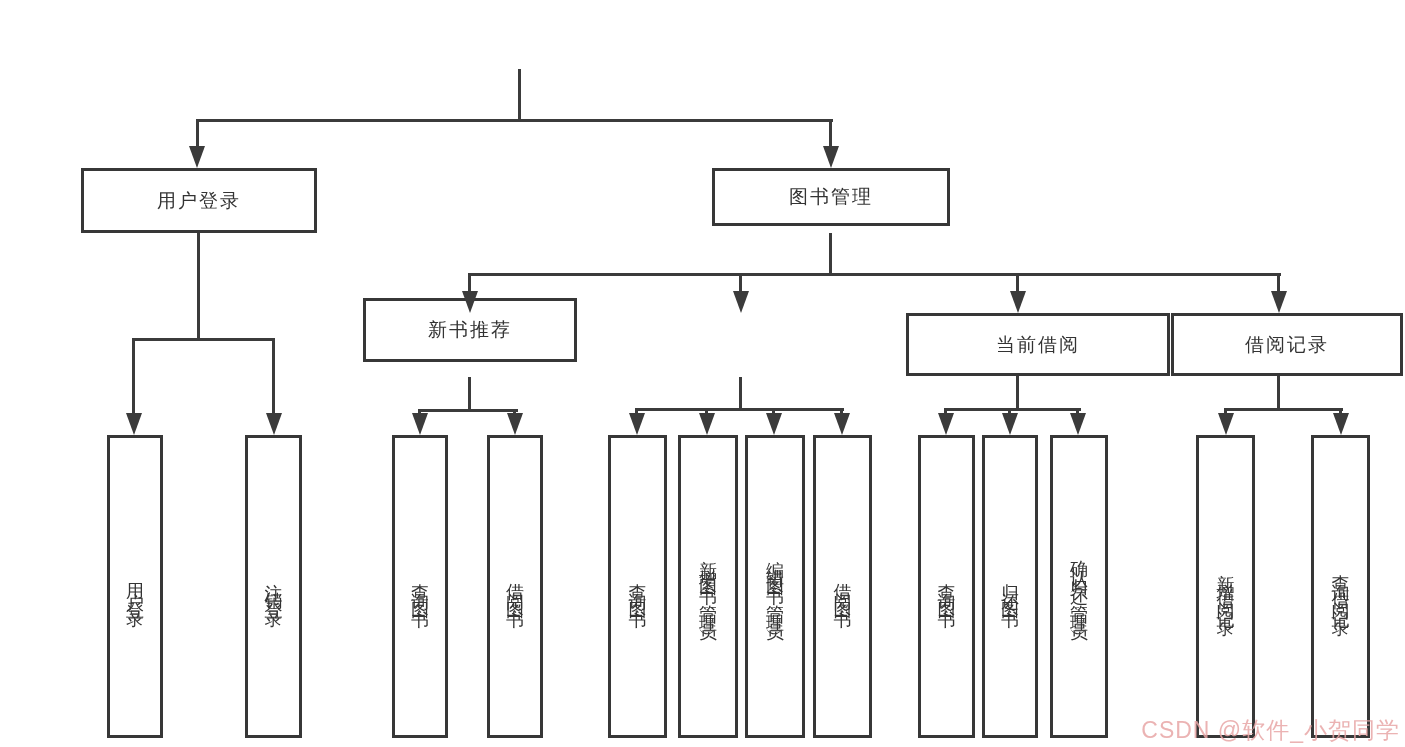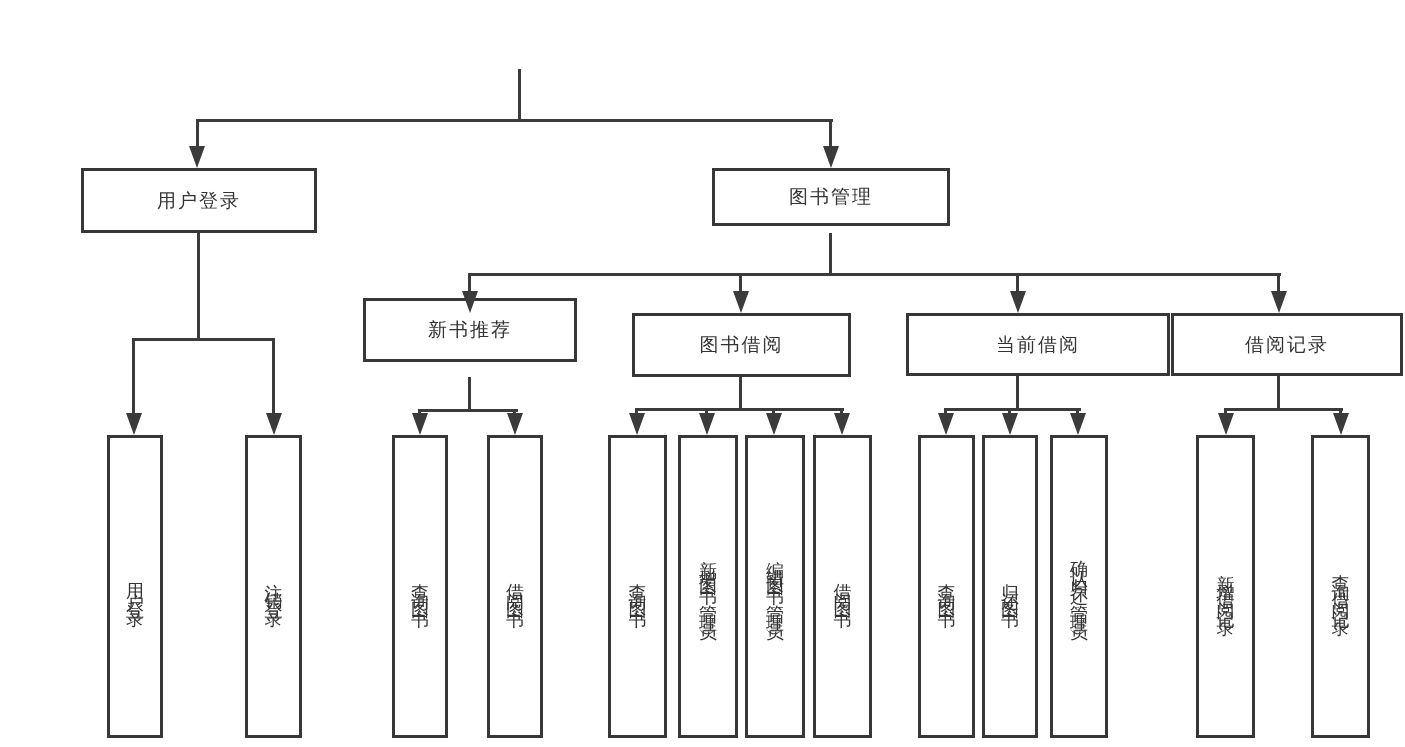--- a/index.html
+++ b/index.html
@@ -47,23 +47,20 @@
   </div>
 
   <div class="node" style="left:712px;top:168px;width:238px;height:58px">
     <span>图书管理</span>
   </div>
 
   <div class="node" style="left:363px;top:298px;width:214px;height:64px">
     <span>新书推荐</span>
   </div>
 
-  <div class="node" style="left:632px;top:313px;width:219px;height:64px">
-    <span>图书借阅</span>
-  </div>
 
   <div class="node" style="left:906px;top:313px;width:264px;height:63px">
     <span>当前借阅</span>
   </div>
 
   <div class="node" style="left:1171px;top:313px;width:232px;height:63px">
     <span>借阅记录</span>
   </div>
 
   <div class="node vert" style="left:107px;top:435px;width:56px;height:303px">
@@ -162,14 +159,15 @@
   <div class="vline" style="left:1076px;top:408px;height:7px"></div>
   <div class="arrow" style="left:1070px;top:413px"></div>
 
   <div class="vline" style="left:1277px;top:376px;height:32px"></div>
   <div class="hline" style="left:1224px;top:408px;width:119px"></div>
   <div class="vline" style="left:1224px;top:408px;height:7px"></div>
   <div class="arrow" style="left:1218px;top:413px"></div>
   <div class="vline" style="left:1339px;top:408px;height:7px"></div>
   <div class="arrow" style="left:1333px;top:413px"></div>
 
+  <div class="watermark">CSDN @软件_小贺同学</div>
 
 </div>
 
 </body></html>

